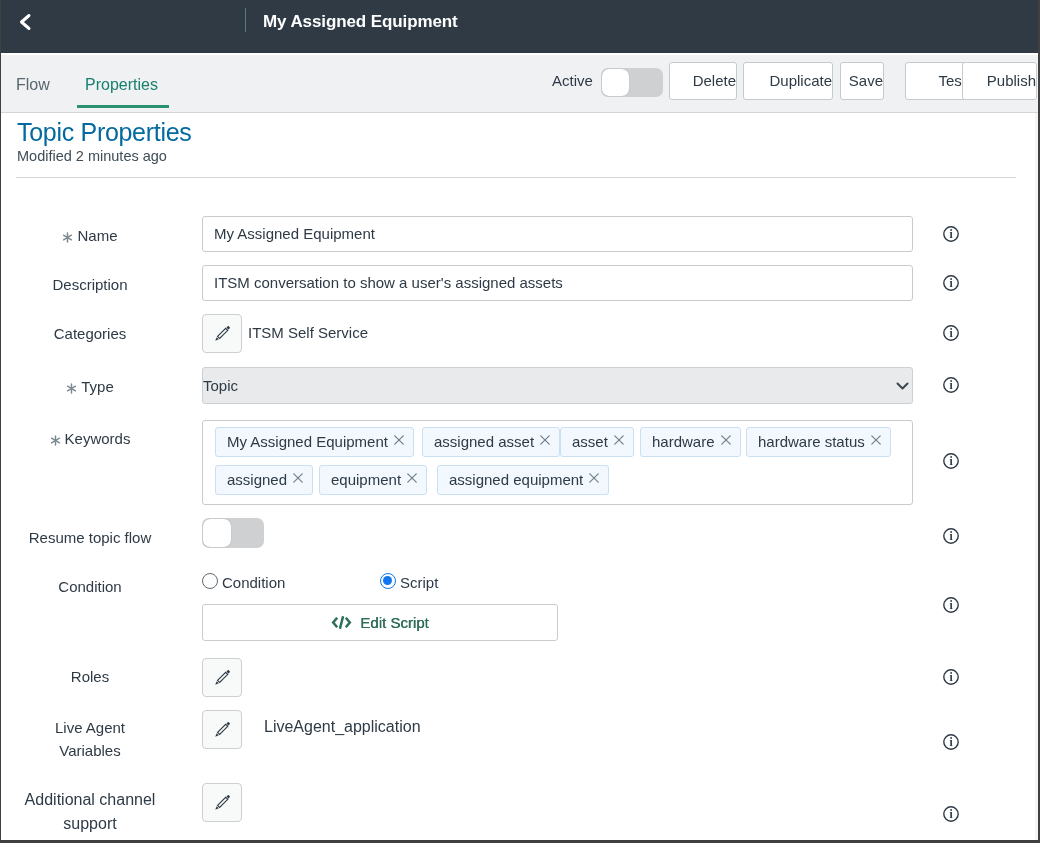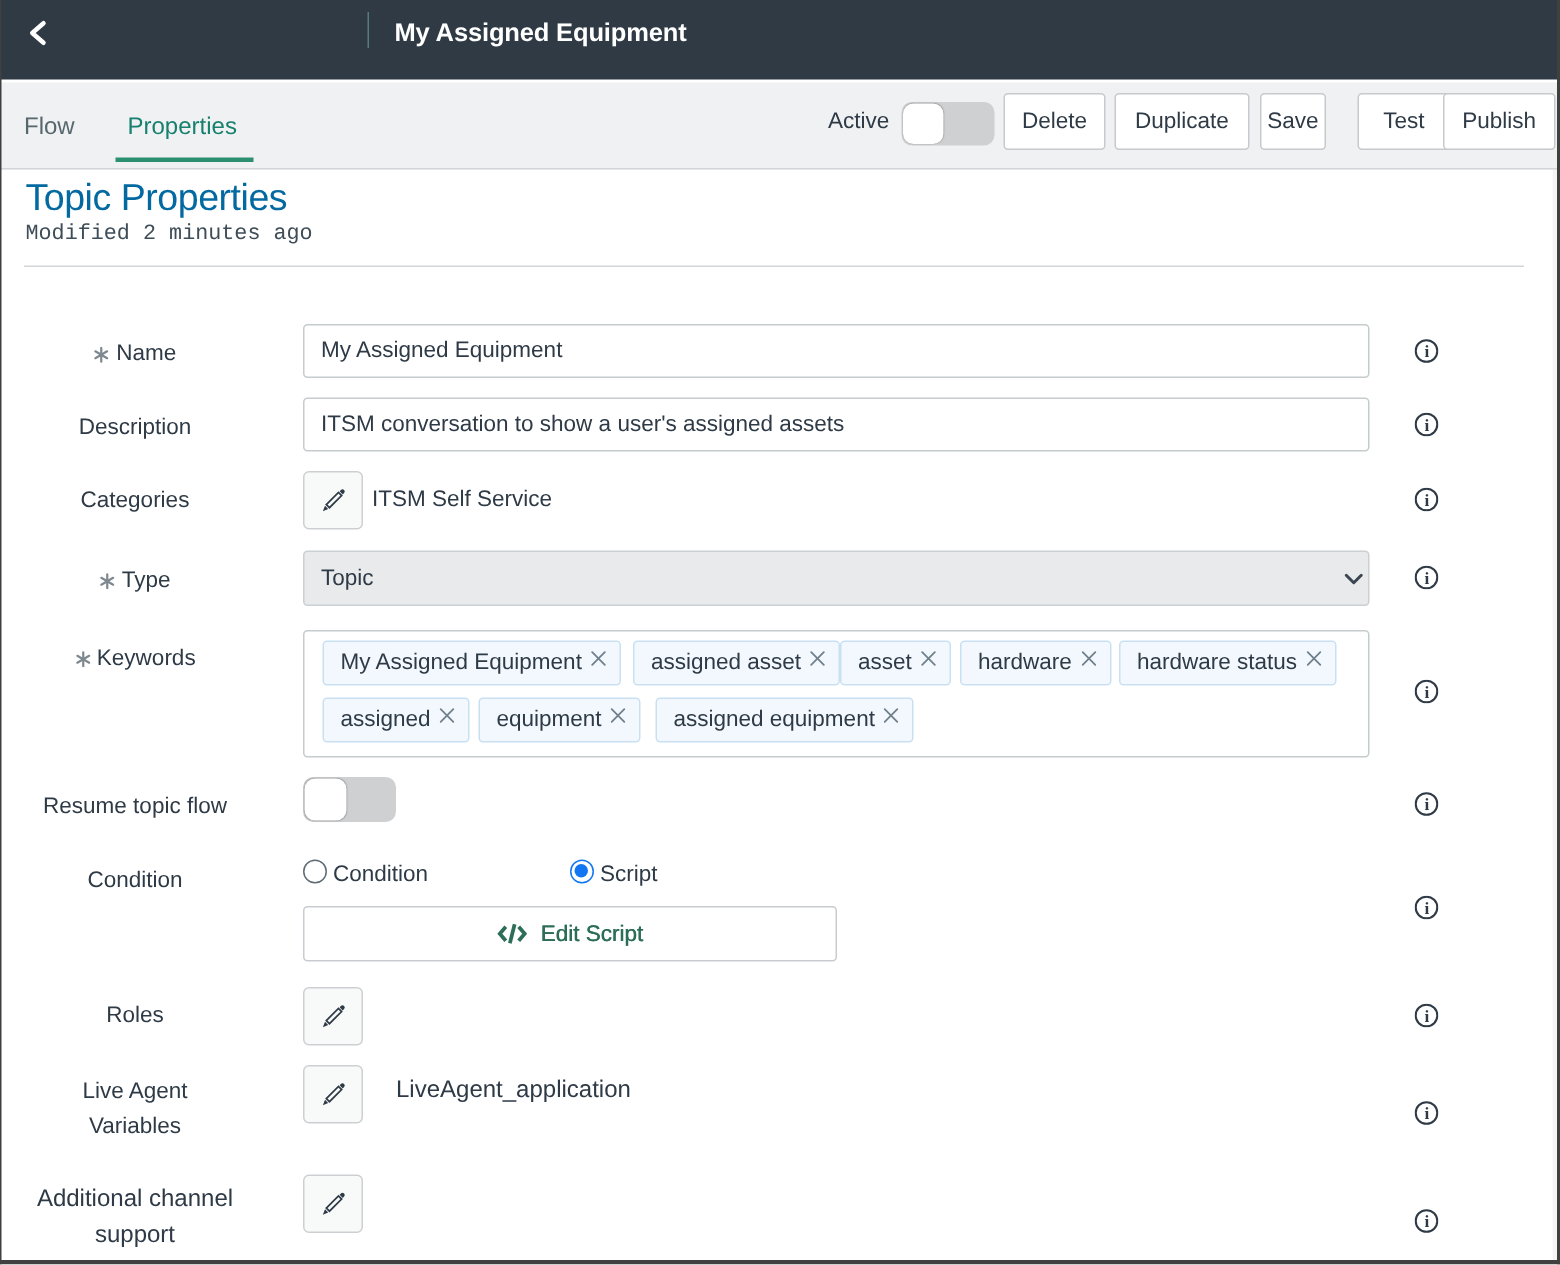--- a/index.html
+++ b/index.html
@@ -11,32 +11,32 @@
   
   .header { position:absolute; left:0; top:0; width:1040px; height:53px; background:#2f3a45; }
   .header .title { position:absolute; top:0; height:53px; line-height:44px; color:#fff; font-weight:bold; font-size:17px; letter-spacing:-0.1px; }
   .hsep { position:absolute; left:245px; top:8px; width:1px; height:24px; background:#5a7b7c; }
   
   .tabbar { position:absolute; left:0; top:55px; width:1040px; height:58px; background:#f0f1f2; border-bottom:1px solid #d3d6d8; }
   .tab { position:absolute; top:55px; height:57px; line-height:60px; font-weight:normal; font-size:16px; }
   .tab.flow { left:16px; color:#57676e; }
   .tab.props { left:85px; color:#17806f; }
   .tabline { position:absolute; left:77px; top:105px; width:92px; height:3px; background:#2a9070; }
-  .btn { position:absolute; top:62px; height:38px; background:#fff; border:1px solid #c6cacd; border-radius:3px; font-size:15px; color:#2e3a46; text-align:center; line-height:36px; }
+  .btn { position:absolute; top:62px; height:38px; background:#fff; border:1px solid #c6cacd; border-radius:3px; font-size:15px; color:#2e3a46; text-align:right; line-height:36px; }
   .activelbl { position:absolute; left:552px; top:62px; height:38px; line-height:38px; font-size:15px; color:#2e3a46; }
   .toggle { position:absolute; background:#cfd0d2; border-radius:7px; }
   .knob { position:absolute; left:1px; top:1px; background:#fff; border-radius:7px; box-shadow:0 0 1px rgba(0,0,0,.3); }
   
   .h1 { position:absolute; left:17px; top:118px; font-size:25px; letter-spacing:-0.3px; color:#0369a1; }
-  .sub { position:absolute; left:17px; top:148px; font-size:14.5px; color:#3e4d57;font-family:Liberation Mono, monospace; }
+  .sub { position:absolute; left:17px; top:148px; font-size:14.5px; color:#3e4d57; }
   .rule { position:absolute; left:16px; top:177px; width:1000px; height:1px; background:#d3d6d8; }
   .lbl2 { position:absolute; left:15px; width:150px; text-align:center; font-size:15px; color:#2e3a46; }
   .req { display:inline-block; vertical-align:-2px; margin-right:4px; }
   .input { position:absolute; left:202px; width:711px; height:36px; border:1px solid #c6cbce; border-radius:3px; background:#fff; font-size:15px; line-height:34px; padding-left:11px; color:#2e3a46; }
-  .select { position:absolute; left:202px; width:711px; height:37px; border:1px solid #cbd0d3; border-radius:3px; background:#e8eaec; font-size:15px; line-height:35px; padding-left:11px; color:#2e3a46; }
+  .select { position:absolute; left:202px; width:711px; height:37px; border:1px solid #cbd0d3; border-radius:3px; background:#e8eaec; font-size:15px; line-height:35px; color:#2e3a46; }
   .editbtn { position:absolute; left:202px; width:40px; height:39px; background:#f8f9f9; border:1px solid #cdd0d2; border-radius:4px; display:flex; align-items:center; justify-content:center; }
   .kwbox { position:absolute; left:202px; top:420px; width:711px; height:85px; border:1px solid #c6cbce; border-radius:3px; background:#fff; }
   .chip { position:absolute; height:30px; background:#f2f8fd; border:1px solid #c9e0f2; border-radius:3px; font-size:15px; color:#2e3a46; line-height:28px; padding:0 9px 0 11px; white-space:nowrap; }
   .chip svg { margin-left:6px; vertical-align:2px; }
   .info { position:absolute; left:943px; width:16px; height:16px; }
   .radio { position:absolute; width:16px; height:16px; border-radius:50%; }
   .radio.off { border:1.5px solid #5f6b74; background:#fff; }
   .radio.on { border:1.8px solid #1276f2; background:#fff; }
   .radio.on::after { content:""; position:absolute; left:1.7px; top:1.7px; width:9px; height:9px; border-radius:50%; background:#1276f2; }
   .rlbl { position:absolute; font-size:15px; color:#2e3a46; }

